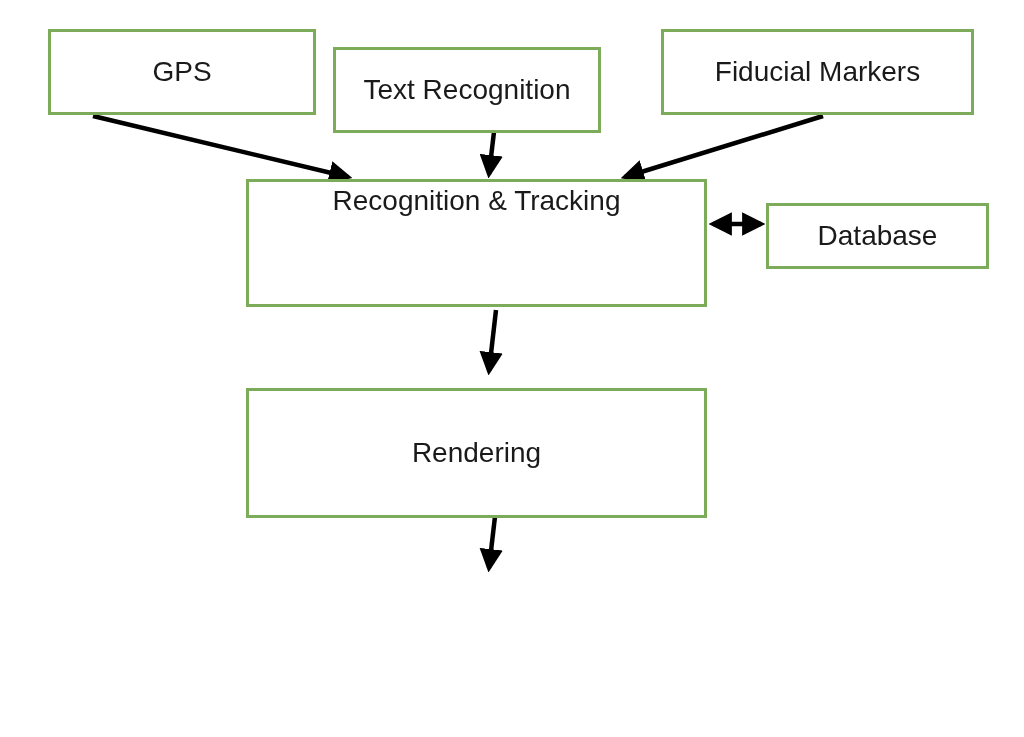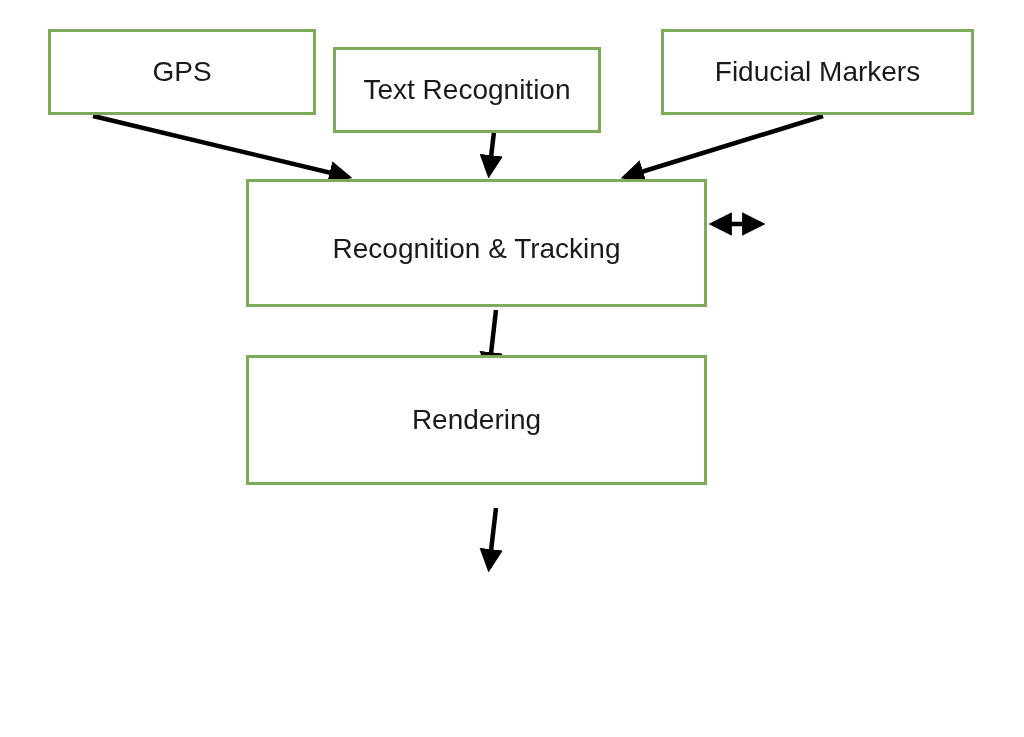--- a/index.html
+++ b/index.html
@@ -34,23 +34,23 @@
   .node .label {
     display: block;
     width: 100%;
     white-space: pre-line;
   }
   
   #node-gps        { left: 48px;  top: 29px;  width: 268px; height: 86px; }
   #node-text       { left: 333px; top: 29px;  width: 268px; height: 86px; margin-top: 18px; }
   #node-fiducial   { left: 617px; top: 29px;  width: 313px; height: 86px; margin-left: 44px; }
   #node-recognition{ left: 246px; top: 179px; width: 461px; height: 128px;
-                     align-items: flex-start; padding-top: 48px; }
+                     align-items: flex-start; }
   #node-database   { left: 766px; top: 203px; width: 223px; height: 66px; }
-  #node-rendering  { left: 246px; top: 355px; width: 461px; height: 130px; }
+  #node-rendering  { left: 246px; top: 388px; width: 461px; height: 130px; }
   #node-output     { left: 246px; top: 572px; width: 461px; height: 133px; }
 
   #arrow-layer {
     position: absolute;
     left: 0;
     top: 0;
     width: 1024px;
     height: 737px;
     pointer-events: none;
   }
@@ -92,19 +92,22 @@
   </div>
 
   <div class="node" id="node-fiducial">
     <span class="label">Fiducial Markers</span>
   </div>
 
   <div class="node" id="node-recognition">
     <span class="label">Recognition &amp; Tracking</span>
   </div>
 
+  <div class="node" id="node-database">
+    <span class="label">Database</span>
+  </div>
 
   <div class="node" id="node-rendering">
     <span class="label">Rendering</span>
   </div>
 
 
 </div>
 
 </body></html>

